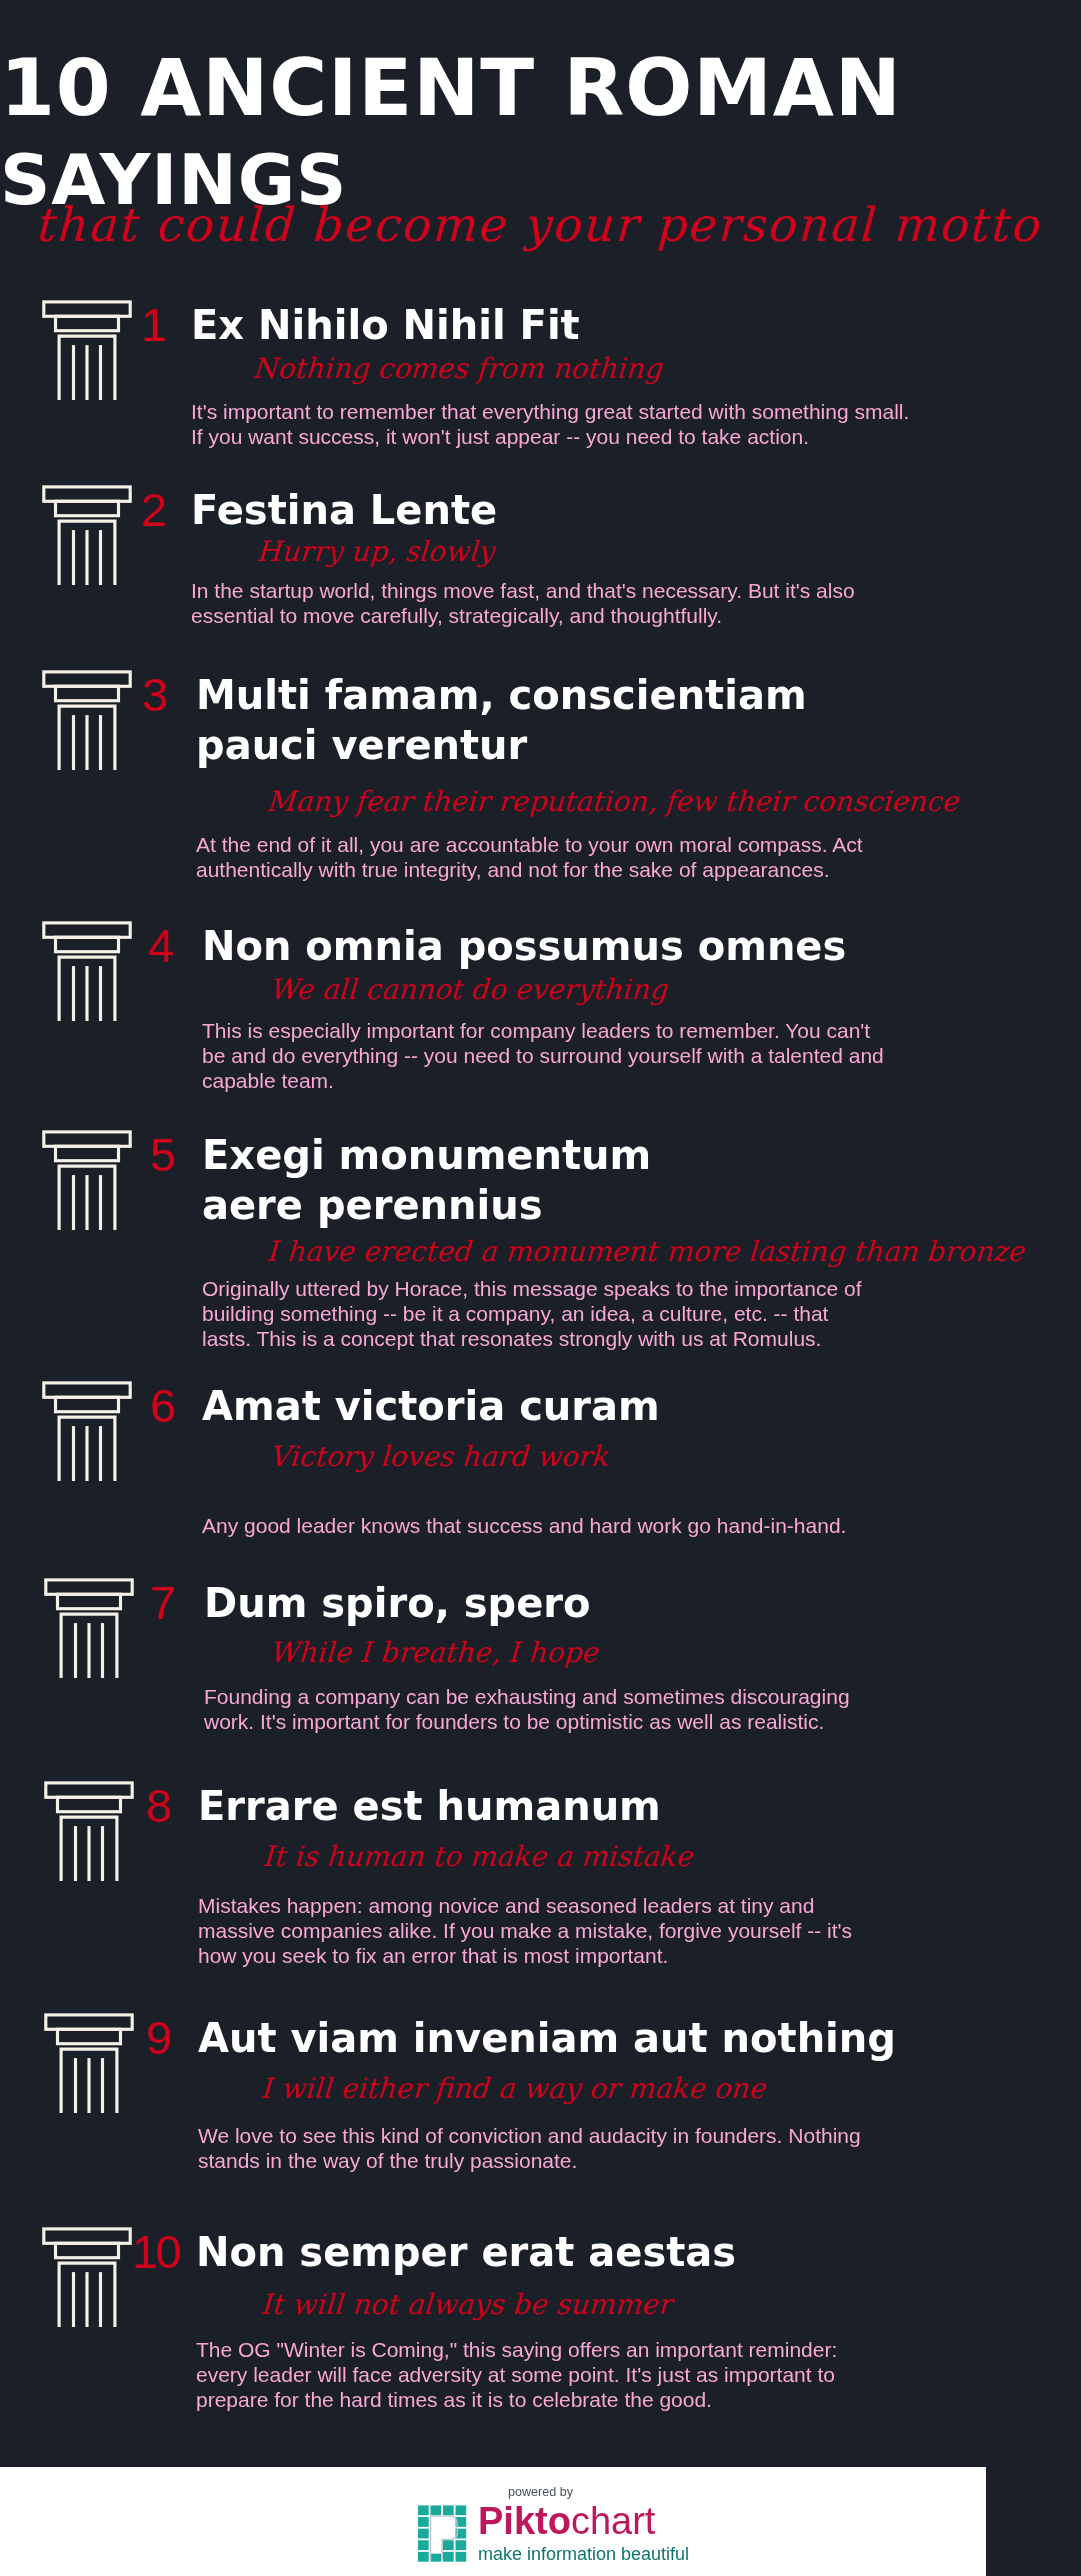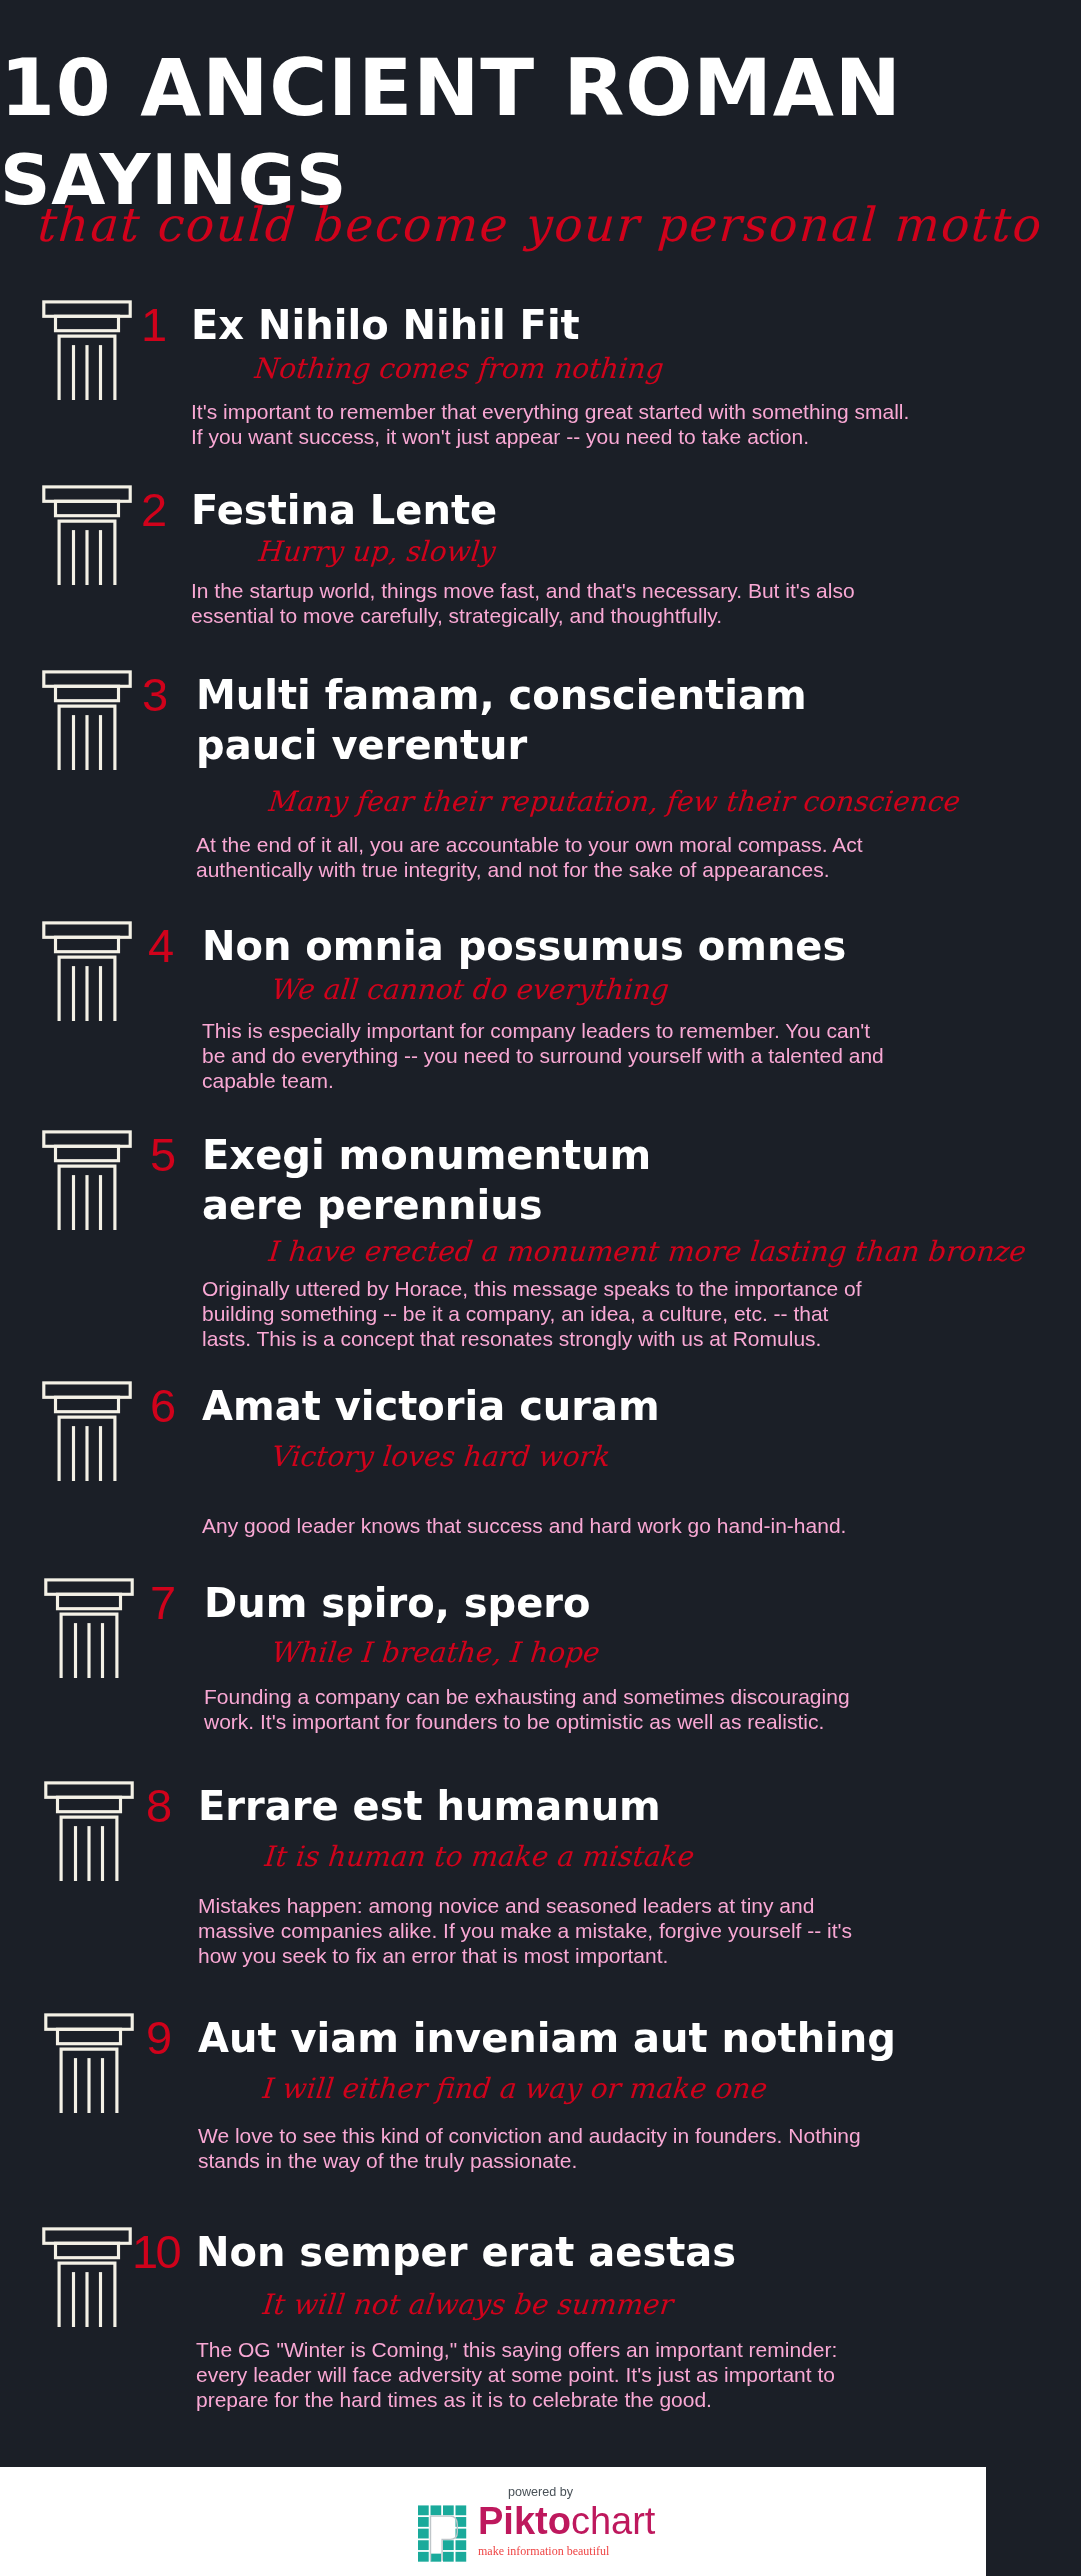--- a/index.html
+++ b/index.html
@@ -12,21 +12,21 @@
   .col { position:absolute; left:42px; top:0; width:90px; height:101px; }
   .num { position:absolute; top:-1.8px; color:#d0021b; font-family:"Liberation Sans", sans-serif; font-size:47px; line-height:54px; }
   .ttl { position:absolute; left:191px; top:0; color:#fff; font-family:"DejaVu Sans", sans-serif; font-weight:bold; font-size:40px; line-height:50px; white-space:nowrap; }
   .sub { position:absolute; color:#d0021b; font-family:"DejaVu Serif", serif; font-style:italic; font-size:28px; line-height:34px; white-space:nowrap; transform:skewX(-6deg); }
   .body { position:absolute; left:191px; color:#f9a8d4; font-family:"Liberation Sans", sans-serif; font-size:21px; line-height:25px; width:811px; white-space:pre-line; }
   #footer { position:absolute; left:0; top:2467px; width:986px; height:109px; background:#ffffff; }
   #powered { position:absolute; top:18px; left:0; width:1081px; text-align:center; color:#4a5258; font-family:"Liberation Sans", sans-serif; font-size:12.6px; }
   #pk-logo { position:absolute; left:418px; top:38px; width:50px; height:58px; }
   #pk-name { position:absolute; left:478px; top:34px; color:#be185d; font-family:"Liberation Sans", sans-serif; font-size:38px; line-height:41px; }
   #pk-name b { font-weight:bold; }
-  #pk-tag { position:absolute; left:478px; top:77px; color:#ef4444; font-family:Liberation Serif, serif; font-size:12px; }
+  #pk-tag { position:absolute; left:478px; top:77px; color:#0f766e; font-family:Liberation Sans, sans-serif; font-size:18px; }
 </style>
 </head>
 <body>
 
 <svg width="0" height="0" style="position:absolute">
   <defs>
     <symbol id="column" viewBox="0 0 100 112">
       <rect x="2" y="2" width="96" height="16" fill="none" stroke="#f4f1e6" stroke-width="3.5"></rect>
       <rect x="15" y="18" width="70" height="16" fill="none" stroke="#f4f1e6" stroke-width="3.5"></rect>
       <polyline points="19,111 19,40 81,40 81,111" fill="none" stroke="#f4f1e6" stroke-width="3.5"></polyline>

